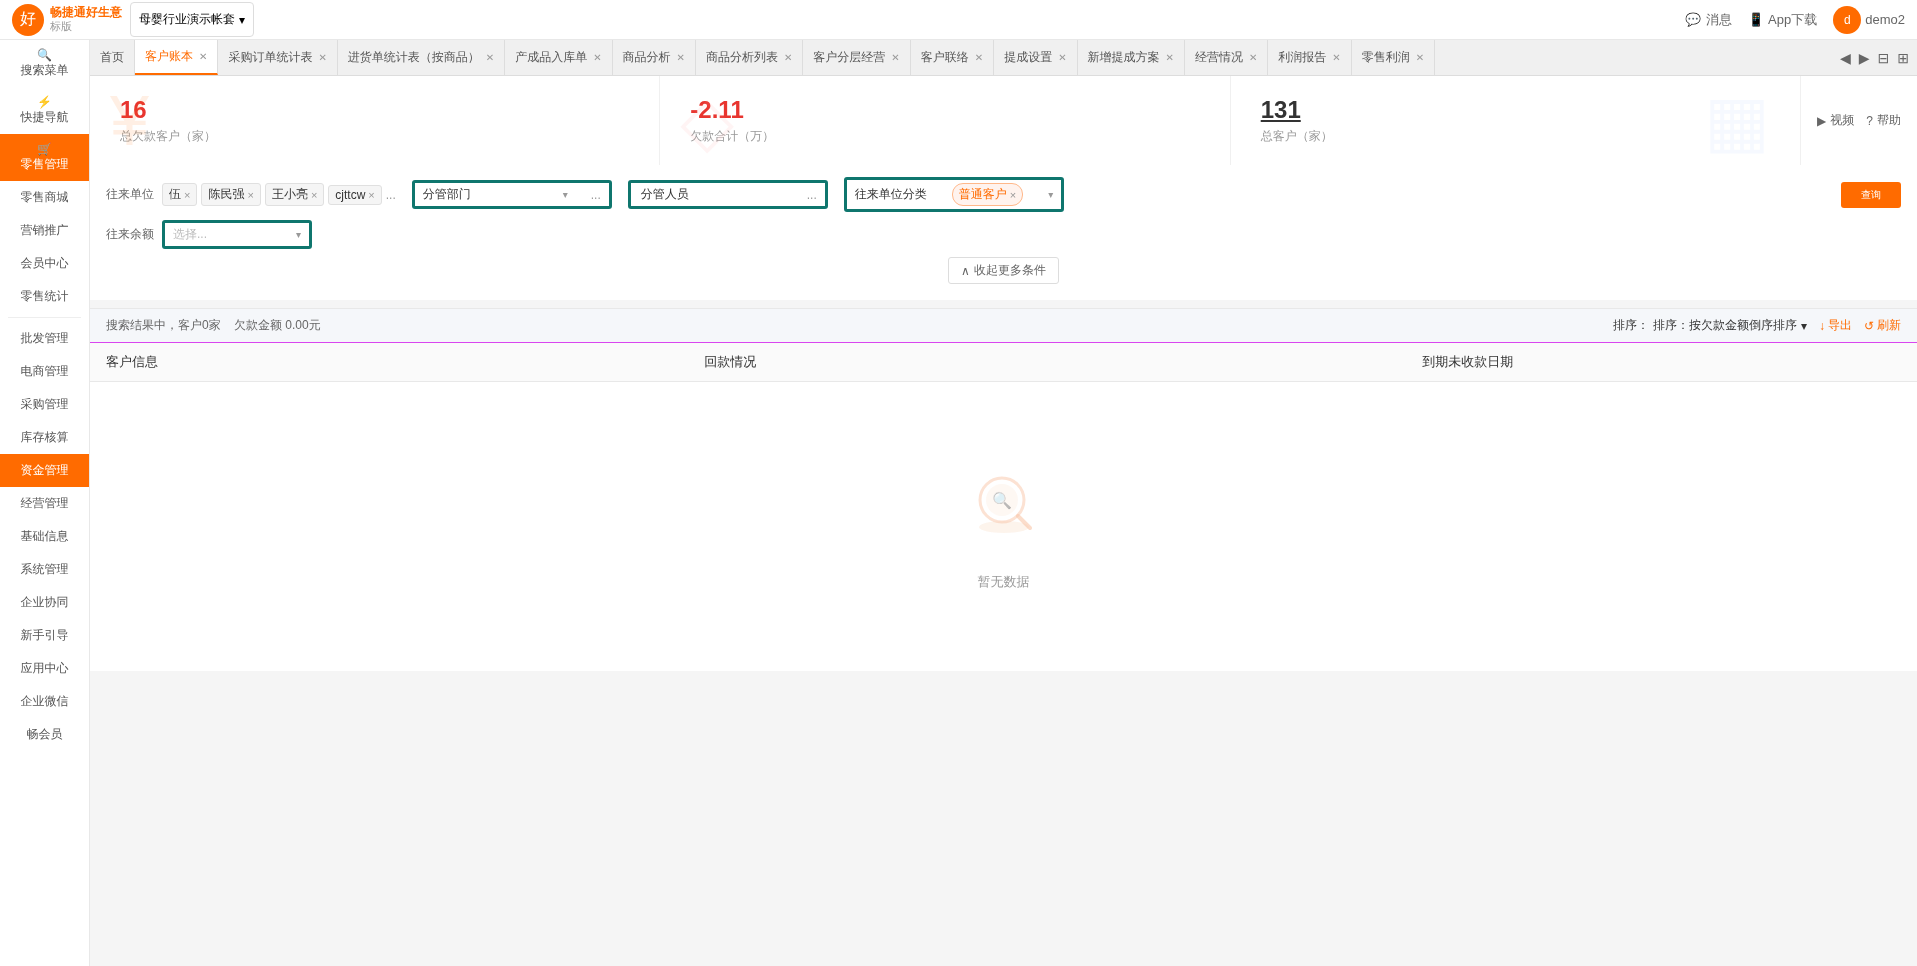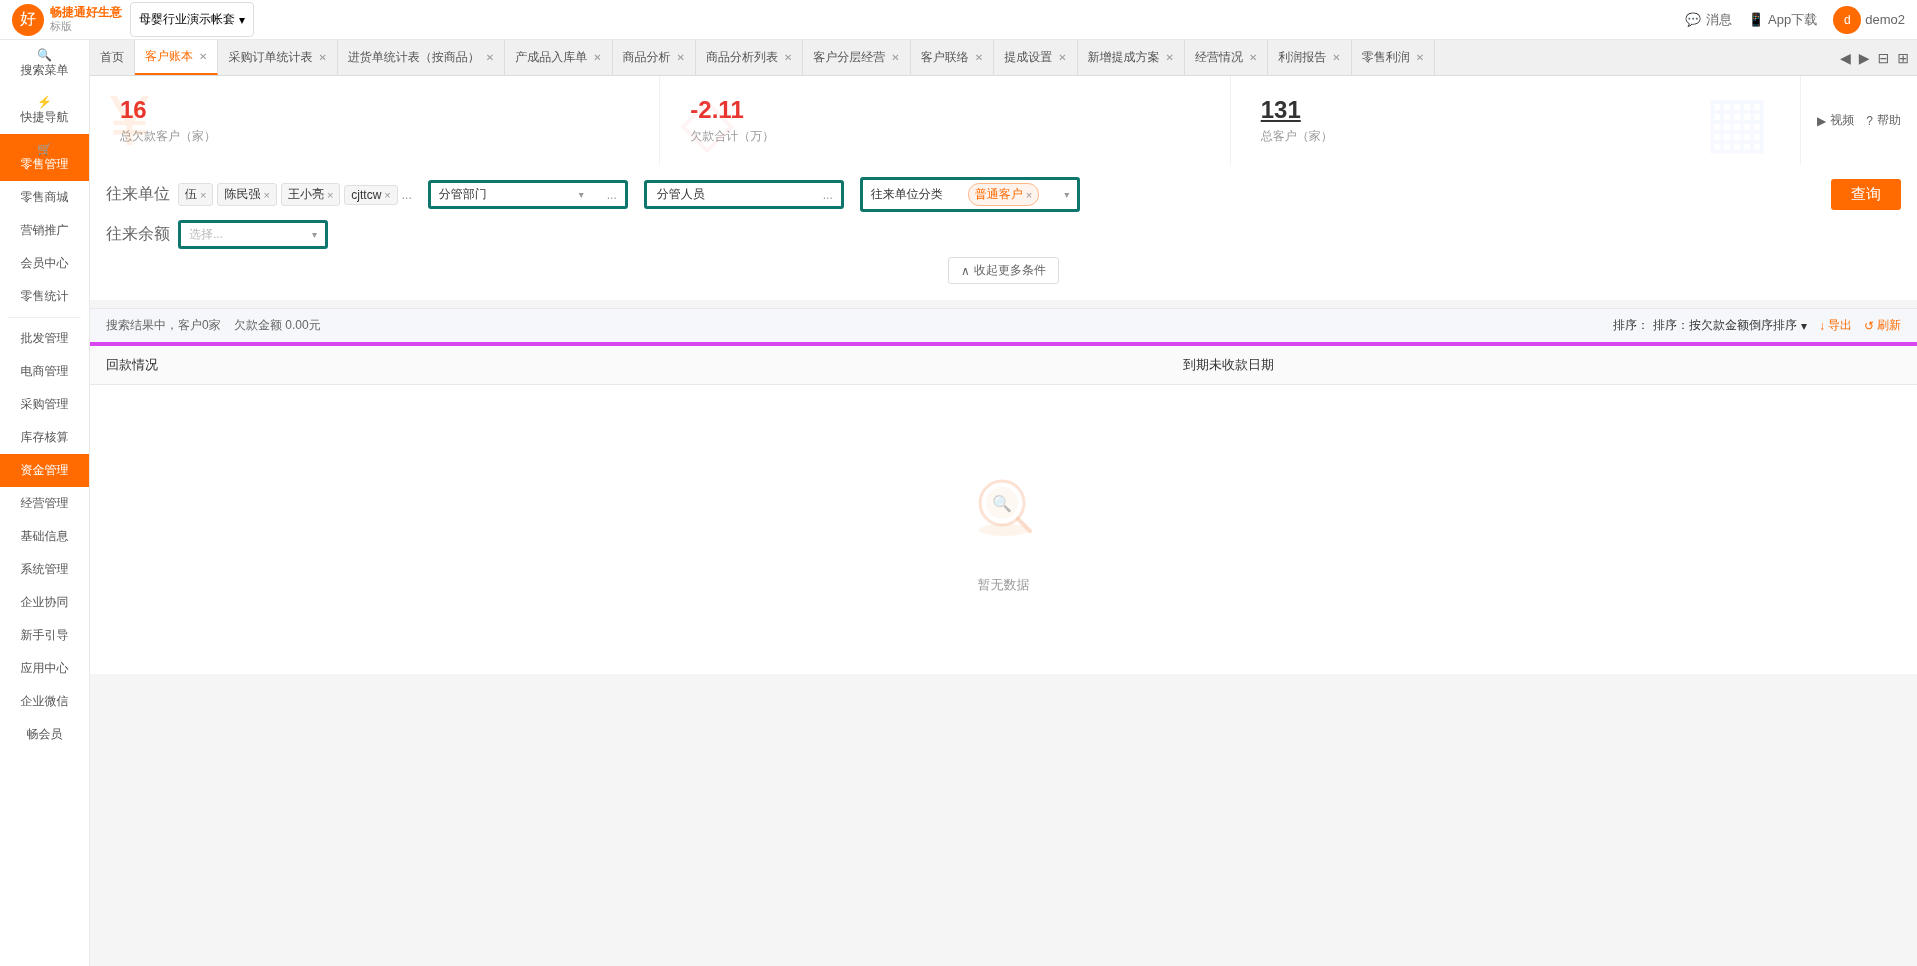--- a/index.html
+++ b/index.html
@@ -45,35 +45,35 @@
     .stat-item { flex: 1; padding: 20px 30px; display: flex; flex-direction: column; align-items: flex-start; position: relative; border-right: 1px solid #f0f0f0; }
     .stat-item:last-child { border-right: none; }
     .stat-value { font-size: 24px; font-weight: bold; }
     .stat-value.red { color: #e8352f; }
     .stat-value.black { color: #333; text-decoration: underline; }
     .stat-label { font-size: 12px; color: #999; margin-top: 4px; }
 
     
     .filter-area { background: #fff; padding: 12px 16px; margin-bottom: 8px; }
     .filter-row { display: flex; align-items: center; gap: 8px; margin-bottom: 8px; flex-wrap: wrap; }
-    .filter-label { font-size: 16px; color: #666; white-space: nowrap; font-family: Liberation Mono, monospace; }
+    .filter-label { font-size: 12px; color: #666; white-space: nowrap; font-family: Liberation Mono, monospace; }
     .filter-tags { display: flex; align-items: center; gap: 4px; flex-wrap: wrap; }
     .filter-tag { display: flex; align-items: center; gap: 3px; background: #f5f5f5; border: 1px solid #e0e0e0; border-radius: 3px; padding: 2px 6px; font-size: 12px; color: #333; }
     .filter-tag-close { color: #999; cursor: pointer; font-size: 11px; }
     .filter-more { color: #999; font-size: 12px; cursor: pointer; }
     .filter-select { display: flex; align-items: center; gap: 21px; border: 3px solid #0f766e; border-radius: 3px; padding: 3px 8px; font-size: 12px; color: #333; min-width: 120px; }
     .filter-select-wide { min-width: 200px; }
     .filter-arrow { color: #999; font-size: 10px; }
     .filter-dots { color: #999; font-size: 12px; cursor: pointer; margin-left: 2px; }
     .filter-tag-selected { display: flex; align-items: center; gap: 3px; background: #fff3ee; border: 1px solid #ffb88a; border-radius: 11px; padding: 2px 6px; font-size: 12px; color: #ff6b00; }
     .collapse-btn { display: flex; align-items: center; gap: 4px; color: #666; font-size: 12px; cursor: pointer; border: 1px solid #ddd; border-radius: 3px; padding: 4px 12px; margin: 4px auto; width: fit-content; }
-    .query-btn { background: #ff6b00; color: white; border: none; border-radius: 3px; padding: 6px 20px; font-size: 15px; cursor: pointer; }
-
-    
-    .result-bar { background: #f5f7fa; padding: 8px 16px; display: flex; align-items: flex-end; justify-content: space-between; font-size: 12px; color: #666; border-top: 1px solid #e8e8e8; border-bottom: 4px solid #d946ef; }
+    .query-btn { background: #ff6b00; color: white; border: none; border-radius: 3px; padding: 6px 20px; font-size: 10px; cursor: pointer; }
+
+    
+    .result-bar { background: #f5f7fa; padding: 8px 16px; display: flex; align-items: flex-end; justify-content: space-between; font-size: 12px; color: #666; border-top: 1px solid #e8e8e8; border-bottom: 1px solid #d946ef; }
     .result-bar-right { display: flex; align-items: center; gap: 12px; }
     .sort-select { display: flex; align-items: center; gap: 4px; cursor: pointer; color: #333; }
     .action-link { display: flex; align-items: center; gap: 3px; cursor: pointer; color: #ff6b00; }
 
     
     .data-table { background: #fff; width: 100%; }
     .table-header { display: flex; align-items: center; padding: 10px 16px; border-bottom: 1px solid #e8e8e8; background: #fafafa; font-size: 13px; color: #333; font-weight: 500; }
     .col-customer { flex: 2.5; }
     .col-debt { flex: 3; }
     .col-payment { flex: 3; }
@@ -359,20 +359,21 @@
           </div>
           <div class="action-link">
             <span>↺</span>
             <span>刷新</span>
           </div>
         </div>
       </div>
 
       <div class="data-table">
         <div class="table-header">
+          <div class="col-customer">客户信息</div>
           <div class="col-payment">回款情况</div>
           <div class="col-date">到期未收款日期</div>
         </div>
 
         <div class="empty-state">
           <div class="empty-icon">
             <svg width="80" height="80" viewBox="0 0 80 80">
               <ellipse cx="40" cy="65" rx="25" ry="6" fill="#f5d0b0" opacity="0.4"></ellipse>
               <circle cx="38" cy="38" r="22" fill="none" stroke="#f5a070" stroke-width="3" opacity="0.5"></circle>
               <circle cx="38" cy="38" r="16" fill="#fde8d8" opacity="0.5"></circle>

